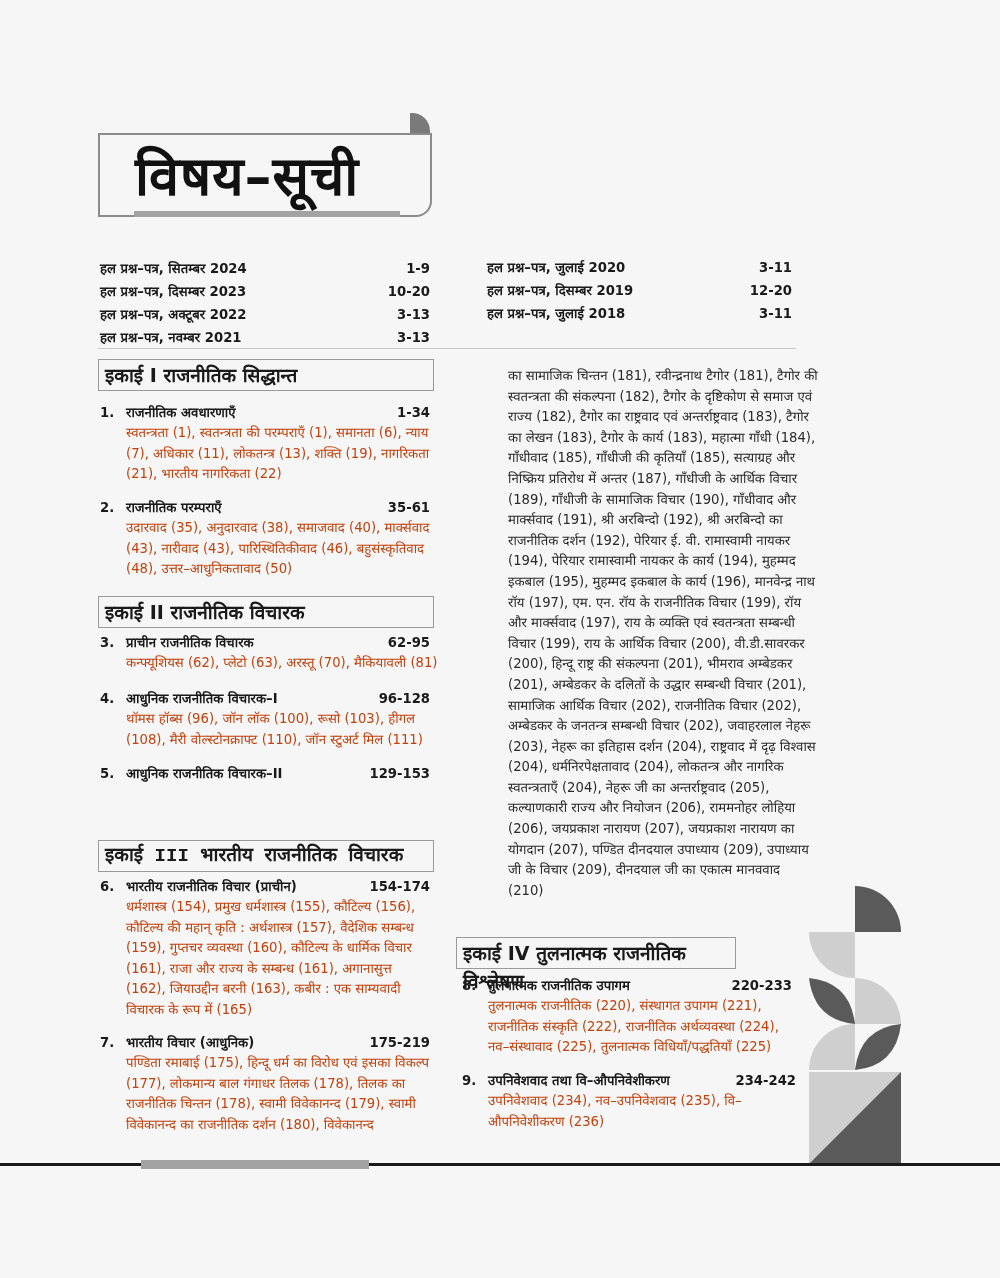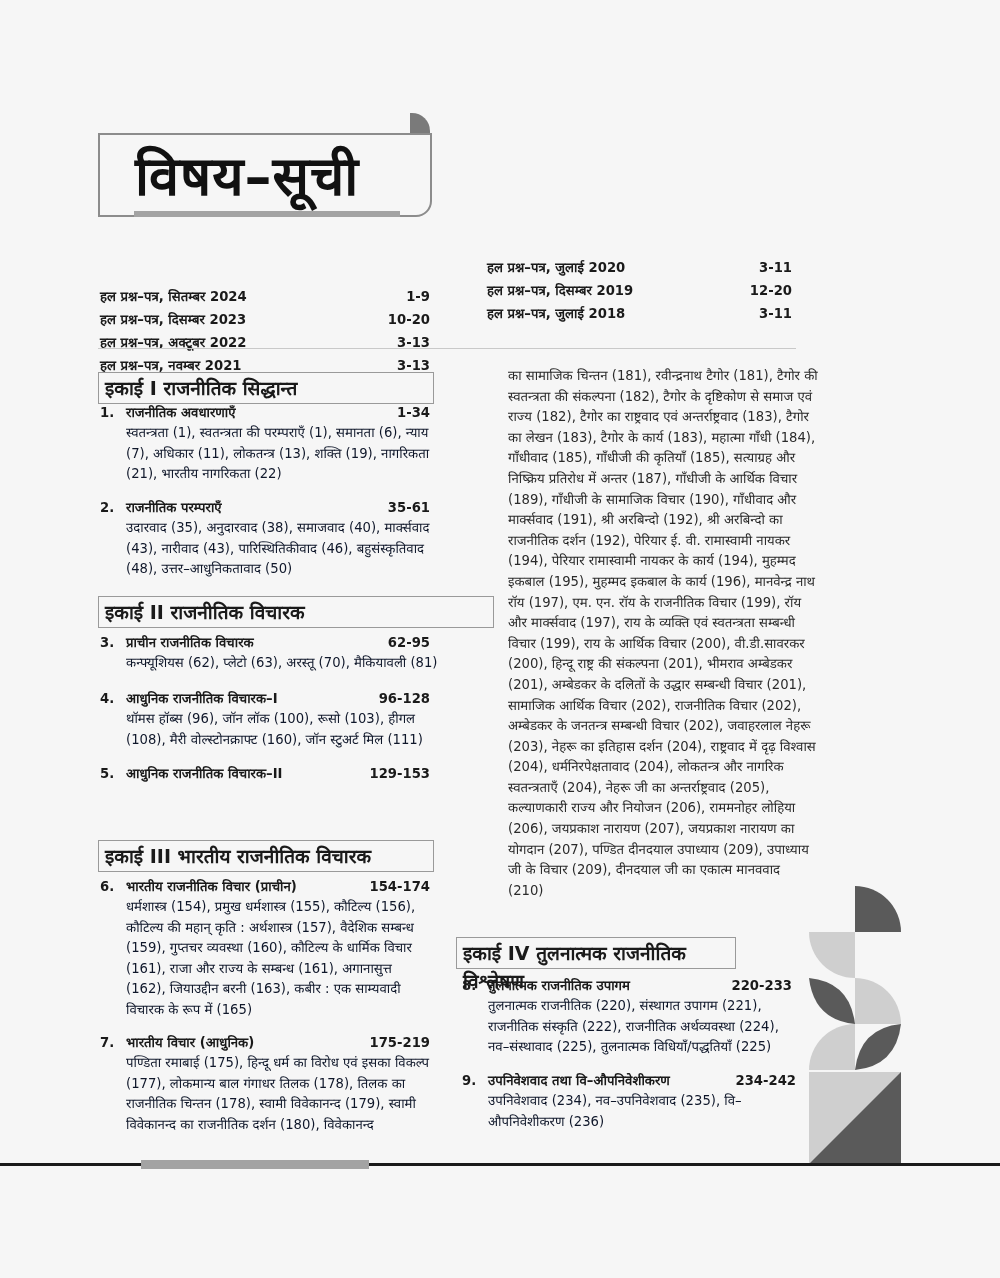--- a/index.html
+++ b/index.html
@@ -8,32 +8,32 @@
   .abs { position:absolute; }
   
   .title-box { left:98px; top:133px; width:330px; height:80px; border:2px solid #8c8c8c;
                border-top-right-radius:0; border-bottom-right-radius:16px; background:#f6f6f6; }
   .title-tab { left:410px; top:113px; width:20px; height:22px; background:#7a7a7a;
                border-top-right-radius:18px; }
   .title-text { left:135px; top:137px; font-size:54px; font-weight:bold; color:#111; letter-spacing:1px; }
   .title-shadow { left:134px; top:211px; width:266px; height:6px; background:#a3a3a3; }
   
   .paper-row { font-size:13.2px; font-weight:bold; height:23px; line-height:23px; display:flex; justify-content:space-between; }
-  .paper-left { left:100px; top:257px; width:330px;margin-top:28px; }
+  .paper-left { left:100px; top:257px; width:330px; }
   .paper-right { left:487px; top:256px; width:305px; }
   .top-rule { left:98px; top:348px; width:698px; height:1px; background:#c9c9c9; }
   
   .unit-box { border:1px solid #9a9a9a; background:#f6f6f6; font-size:19px; font-weight:bold; padding:1px 6px; height:28px; line-height:28px; box-sizing:border-box; height:32px; }
   
   .chap { width:330px; }
   .chap-head { display:flex; font-size:13.2px; font-weight:bold; line-height:21px; }
   .chap-num { width:26px; }
   .chap-title { flex:1; }
   .chap-range { text-align:right; }
-  .chap-body { padding-left:26px; font-size:13.2px; line-height:20.6px; color:#0f172a; }
+  .chap-body { padding-left:26px; font-size:13.2px; line-height:20.6px; color:#c2410c; }
   .cont-text { left:508px; top:366px; width:310px; font-size:13.2px; line-height:20.6px; color:#2a2a2a; }
   
   .bottom-rule { left:0; top:1163px; width:1000px; height:3px; background:#1a1a1a; }
   .bottom-bar { left:141px; top:1160px; width:228px; height:9px; background:#a3a3a3; }
 </style>
 </head>
 <body>
 
 <div class="abs title-tab"></div>
 <div class="abs title-box"></div>
@@ -69,64 +69,64 @@
       <span>12-20</span>
     </div>
   <div class="paper-row">
       <span>हल प्रश्न–पत्र, जुलाई 2018</span>
       <span>3-11</span>
     </div>
 </div>
 
 <div class="abs top-rule"></div>
 
-<div class="abs unit-box" style="left:98px;top:372px;width:336px;">इकाई I राजनीतिक सिद्धान्त</div>
+<div class="abs unit-box" style="left:98px;top:359px;width:336px;">इकाई I राजनीतिक सिद्धान्त</div>
 <div class="abs chap" style="left:100px;top:402px;">
   <div class="chap-head">
       <span class="chap-num">1.</span>
       <span class="chap-title">राजनीतिक अवधारणाएँ</span>
       <span class="chap-range">1-34</span>
     </div>
   <div class="chap-body">स्वतन्त्रता (1), स्वतन्त्रता की परम्पराएँ (1), समानता (6), न्याय (7), अधिकार (11), लोकतन्त्र (13), शक्ति (19), नागरिकता (21), भारतीय नागरिकता (22)</div>
 </div>
 <div class="abs chap" style="left:100px;top:497px;">
   <div class="chap-head">
       <span class="chap-num">2.</span>
       <span class="chap-title">राजनीतिक परम्पराएँ</span>
       <span class="chap-range">35-61</span>
     </div>
   <div class="chap-body">उदारवाद (35), अनुदारवाद (38), समाजवाद (40), मार्क्सवाद (43), नारीवाद (43), पारिस्थितिकीवाद (46), बहुसंस्कृतिवाद (48), उत्तर–आधुनिकतावाद (50)</div>
 </div>
 
-<div class="abs unit-box" style="left:98px;top:596px;width:396px;">इकाई II  राजनीतिक विचारक</div>
+<div class="abs unit-box" style="left:98px;top:596px;width:336px;">इकाई II  राजनीतिक विचारक</div>
 <div class="abs chap" style="left:100px;top:632px;">
   <div class="chap-head">
       <span class="chap-num">3.</span>
       <span class="chap-title">प्राचीन राजनीतिक विचारक</span>
       <span class="chap-range">62-95</span>
     </div>
   <div class="chap-body" style="white-space:nowrap;">कन्फ्यूशियस (62), प्लेटो (63), अरस्तू (70), मैकियावली (81)</div>
 </div>
 <div class="abs chap" style="left:100px;top:688px;">
   <div class="chap-head">
       <span class="chap-num">4.</span>
       <span class="chap-title">आधुनिक राजनीतिक विचारक–I</span>
       <span class="chap-range">96-128</span>
     </div>
-  <div class="chap-body">थॉमस हॉब्स (96), जॉन लॉक (100), रूसो (103), हीगल (108), मैरी वोल्स्टोनक्राफ्ट (160), जॉन स्टुअर्ट मिल (111)</div>
+  <div class="chap-body">थॉमस हॉब्स (96), जॉन लॉक (100), रूसो (103), हीगल (108), मैरी वोल्स्टोनक्राफ्ट (110), जॉन स्टुअर्ट मिल (111)</div>
 </div>
 <div class="abs chap" style="left:100px;top:763px;">
   <div class="chap-head">
       <span class="chap-num">5.</span>
       <span class="chap-title">आधुनिक राजनीतिक विचारक–II</span>
       <span class="chap-range">129-153</span>
     </div>
 </div>
 
-<div class="abs unit-box" style="left:98px;top:840px;width:336px;">इकाई III भारतीय राजनीतिक विचारक</div>
+<div class="abs unit-box" style="left:98px;top:840px;width:336px;font-family:Liberation Mono, monospace;">इकाई III भारतीय राजनीतिक विचारक</div>
 <div class="abs chap" style="left:100px;top:876px;">
   <div class="chap-head">
       <span class="chap-num">6.</span>
       <span class="chap-title">भारतीय राजनीतिक विचार (प्राचीन)</span>
       <span class="chap-range">154-174</span>
     </div>
   <div class="chap-body">धर्मशास्त्र (154), प्रमुख धर्मशास्त्र (155), कौटिल्य (156), कौटिल्य की महान् कृति : अर्थशास्त्र (157), वैदेशिक सम्बन्ध (159), गुप्तचर व्यवस्था (160), कौटिल्य के धार्मिक विचार (161), राजा और राज्य के सम्बन्ध (161), अगानासुत्त (162), जियाउद्दीन बरनी (163), कबीर : एक साम्यवादी विचारक के रूप में (165)</div>
 </div>
 <div class="abs chap" style="left:100px;top:1032px;">
   <div class="chap-head">

